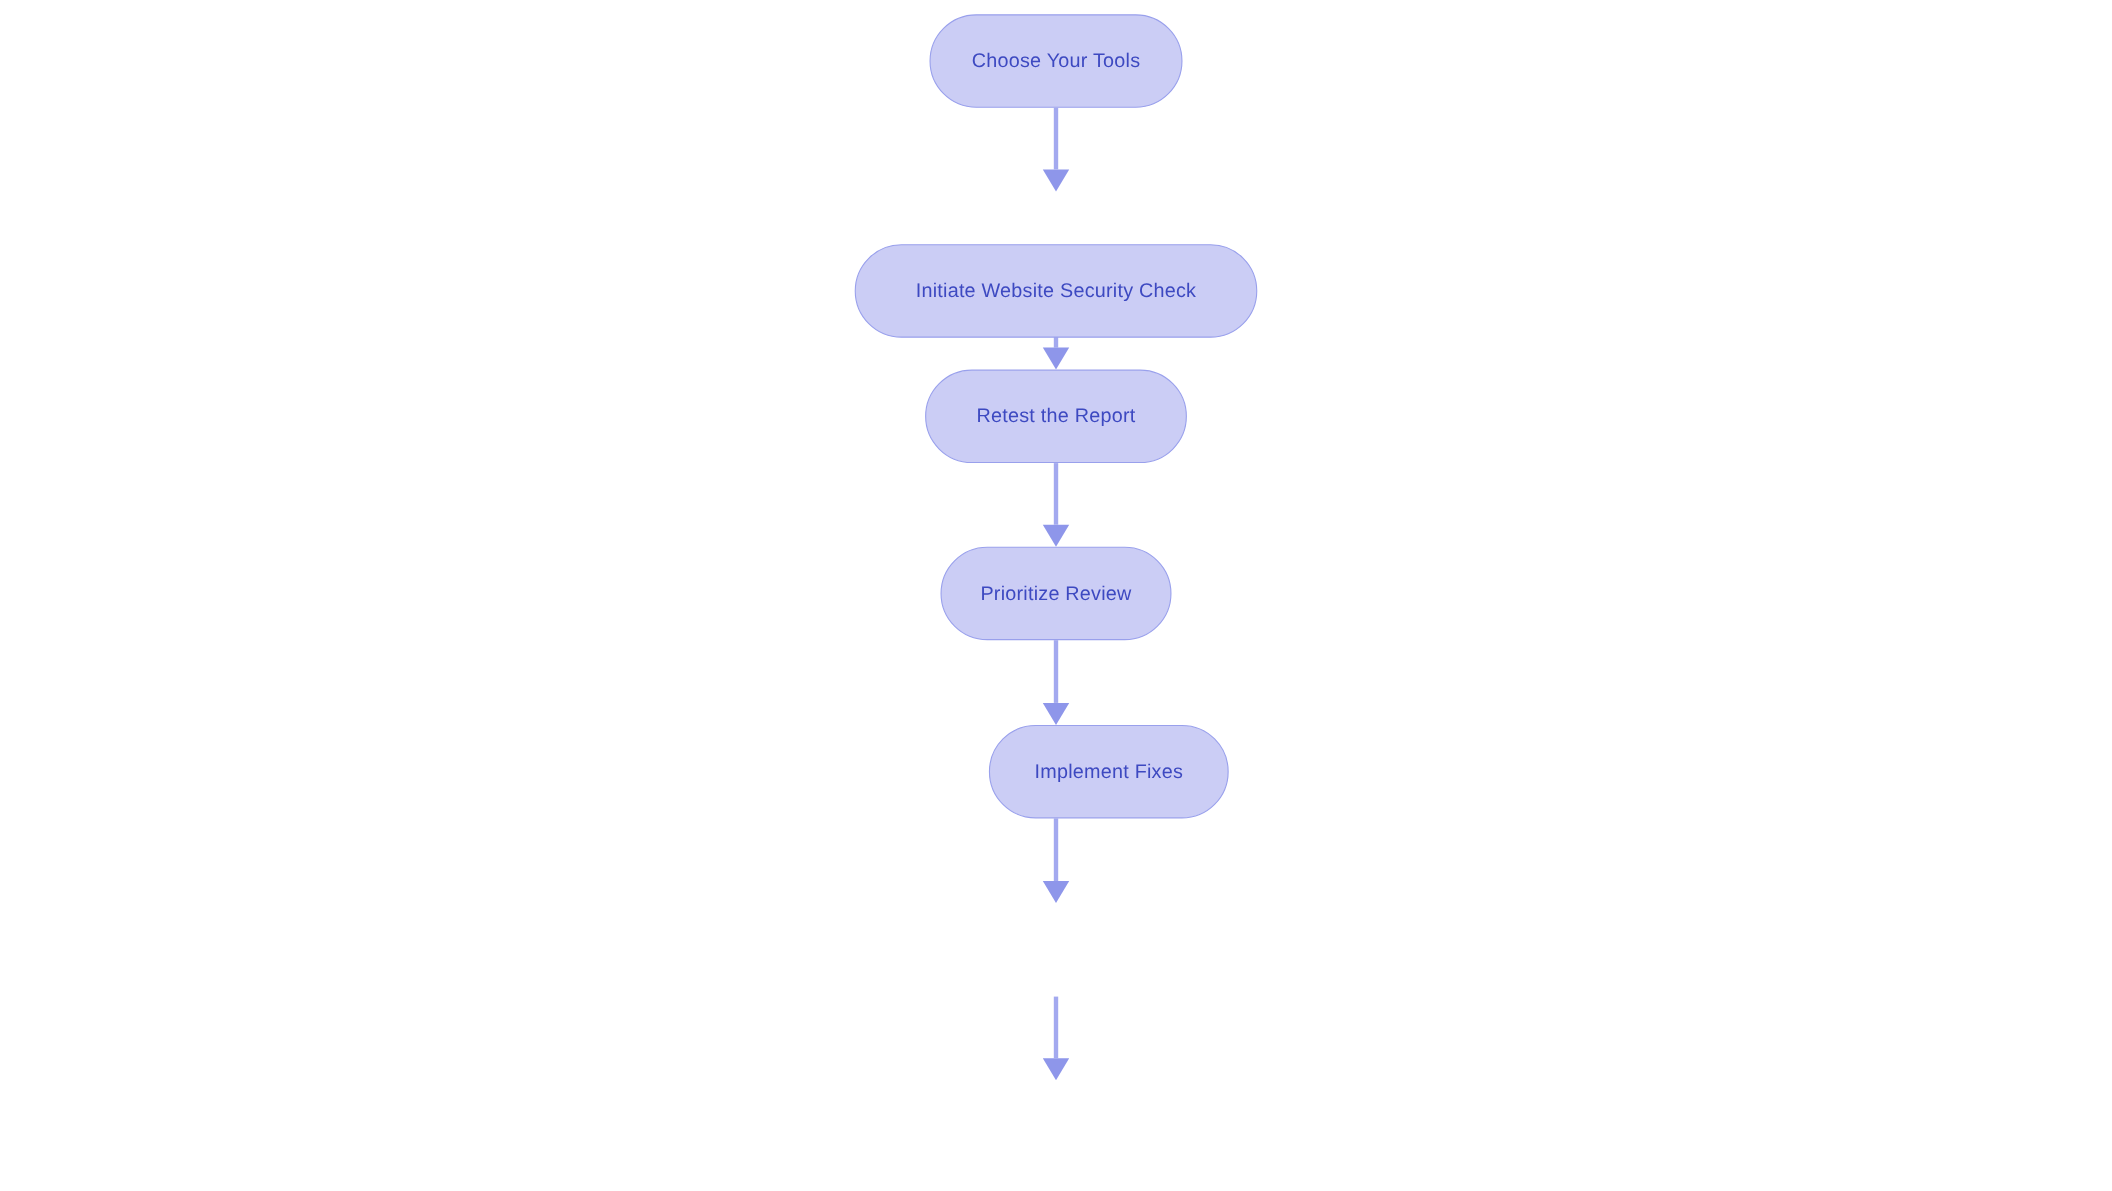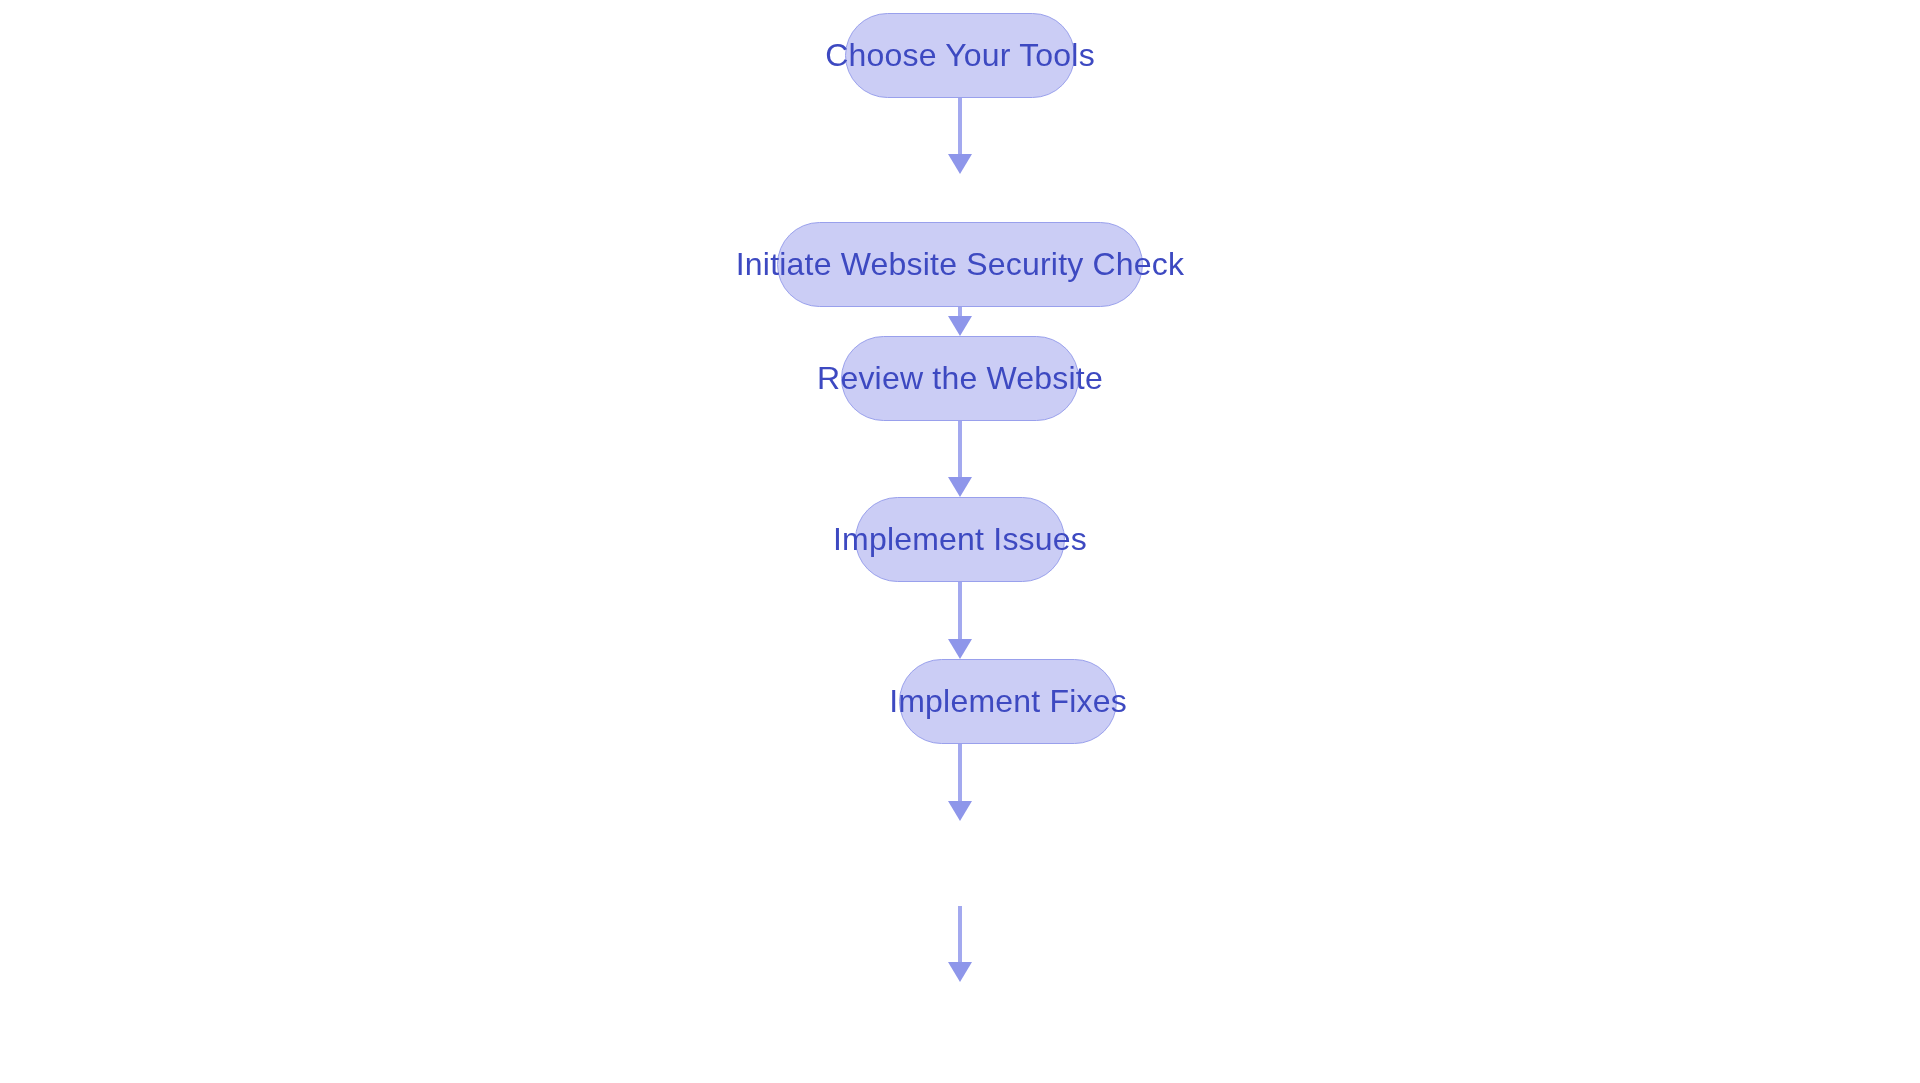--- a/index.html
+++ b/index.html
@@ -19,21 +19,21 @@
     position: absolute;
     height: 85px;
     border-radius: 42.5px;
     background: var(--node-fill, #cbcdf5);
     border: 1.5px solid var(--node-border, #99a0ec);
     box-sizing: border-box;
     display: flex;
     align-items: center;
     justify-content: center;
     color: var(--node-text, #3d49c1);
-    font-size: 32px;
+    font-size: 18px;
     letter-spacing: 0.2px;
     white-space: nowrap;
     z-index: 2;
   }
   .node-1 { left: 845px; top: 13px;  width: 230px; }
   .node-2 { left: 777px; top: 174px; width: 366px; margin-top: 48px; }
   .node-3 { left: 841px; top: 336px; width: 238px; }
   .node-4 { left: 855px; top: 497px; width: 210px; }
   .node-5 { left: 899px; top: 659px; width: 218px; }
   .node-6 { left: 896px; top: 821px; width: 128px; }
@@ -86,30 +86,30 @@
   <div class="flow-node node-2">
     <span>Initiate Website Security Check</span>
   </div>
 
   <div class="flow-arrow arrow-2">
     <div class="arrow-line"></div>
     <div class="arrow-head"></div>
   </div>
 
   <div class="flow-node node-3">
-    <span>Review the Website</span>
+    <span>Retest the Report</span>
   </div>
 
   <div class="flow-arrow arrow-3">
     <div class="arrow-line"></div>
     <div class="arrow-head"></div>
   </div>
 
   <div class="flow-node node-4">
-    <span>Implement Issues</span>
+    <span>Prioritize Review</span>
   </div>
 
   <div class="flow-arrow arrow-4">
     <div class="arrow-line"></div>
     <div class="arrow-head"></div>
   </div>
 
   <div class="flow-node node-5">
     <span>Implement Fixes</span>
   </div>

